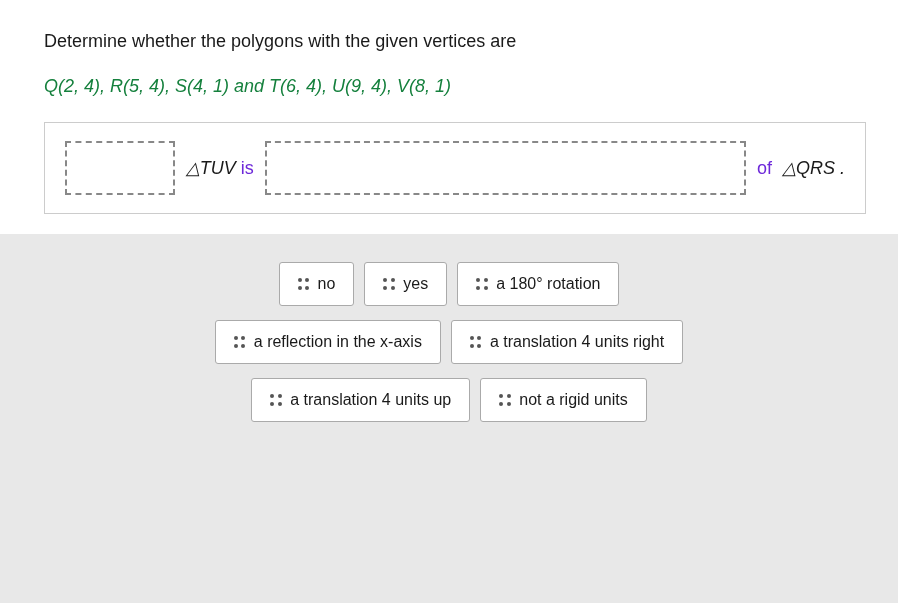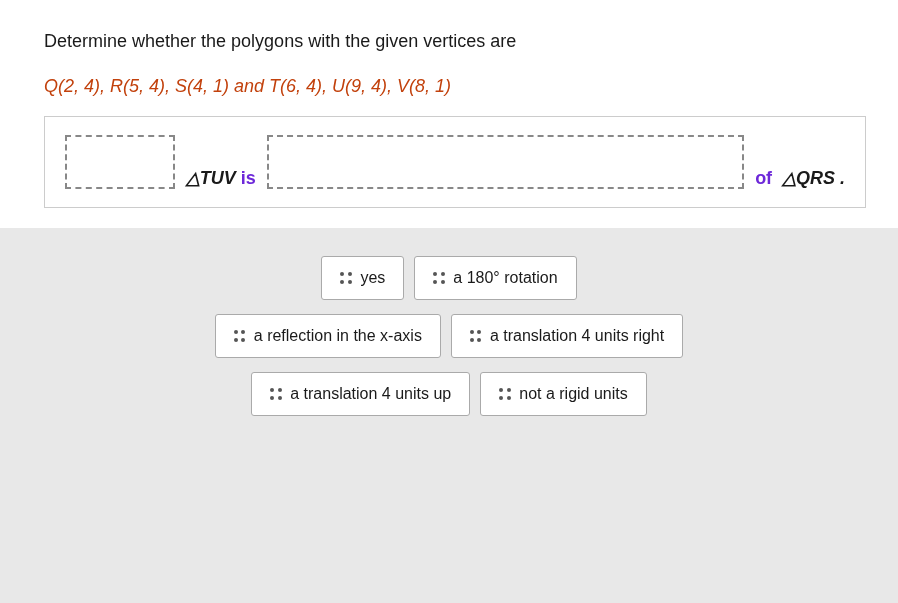--- a/index.html
+++ b/index.html
@@ -22,35 +22,34 @@
       font-size: 18px;
       line-height: 1.5;
       color: #1a1a1a;
       margin-bottom: 18px;
       font-family: Arial, sans-serif;
     }
 
     .vertices-text {
       font-size: 18px;
       line-height: 1.5;
-      color: #c2410c;
-      margin-bottom: 16px;
+      color: #15803d;
+      margin-bottom: 22px;
       font-family: Arial, sans-serif;
       font-style: italic;
     }
 
     .fill-in-row {
       display: flex;
-      align-items: flex-end;
+      align-items: center;
       gap: 0;
       margin-bottom: 0;
       border: 1px solid #ccc;
       padding: 18px 20px;
       background: #fff;
-      font-weight: bold;
     }
 
     .blank-box {
       border: 2px dashed #888;
       width: 110px;
       height: 54px;
       display: inline-flex;
       align-items: center;
       justify-content: center;
       margin-right: 6px;
@@ -151,20 +150,29 @@
 
 <div class="bottom-section">
   <div class="options-row">
     <button class="option-btn">
       <span class="drag-dots">
         <span class="drag-dot"></span>
           <span class="drag-dot"></span>
         <span class="drag-dot"></span>
           <span class="drag-dot"></span>
       </span>
+      <span>no</span>
+    </button>
+    <button class="option-btn">
+      <span class="drag-dots">
+        <span class="drag-dot"></span>
+          <span class="drag-dot"></span>
+        <span class="drag-dot"></span>
+          <span class="drag-dot"></span>
+      </span>
       <span>yes</span>
     </button>
     <button class="option-btn">
       <span class="drag-dots">
         <span class="drag-dot"></span>
           <span class="drag-dot"></span>
         <span class="drag-dot"></span>
           <span class="drag-dot"></span>
       </span>
       <span>a 180° rotation</span>

